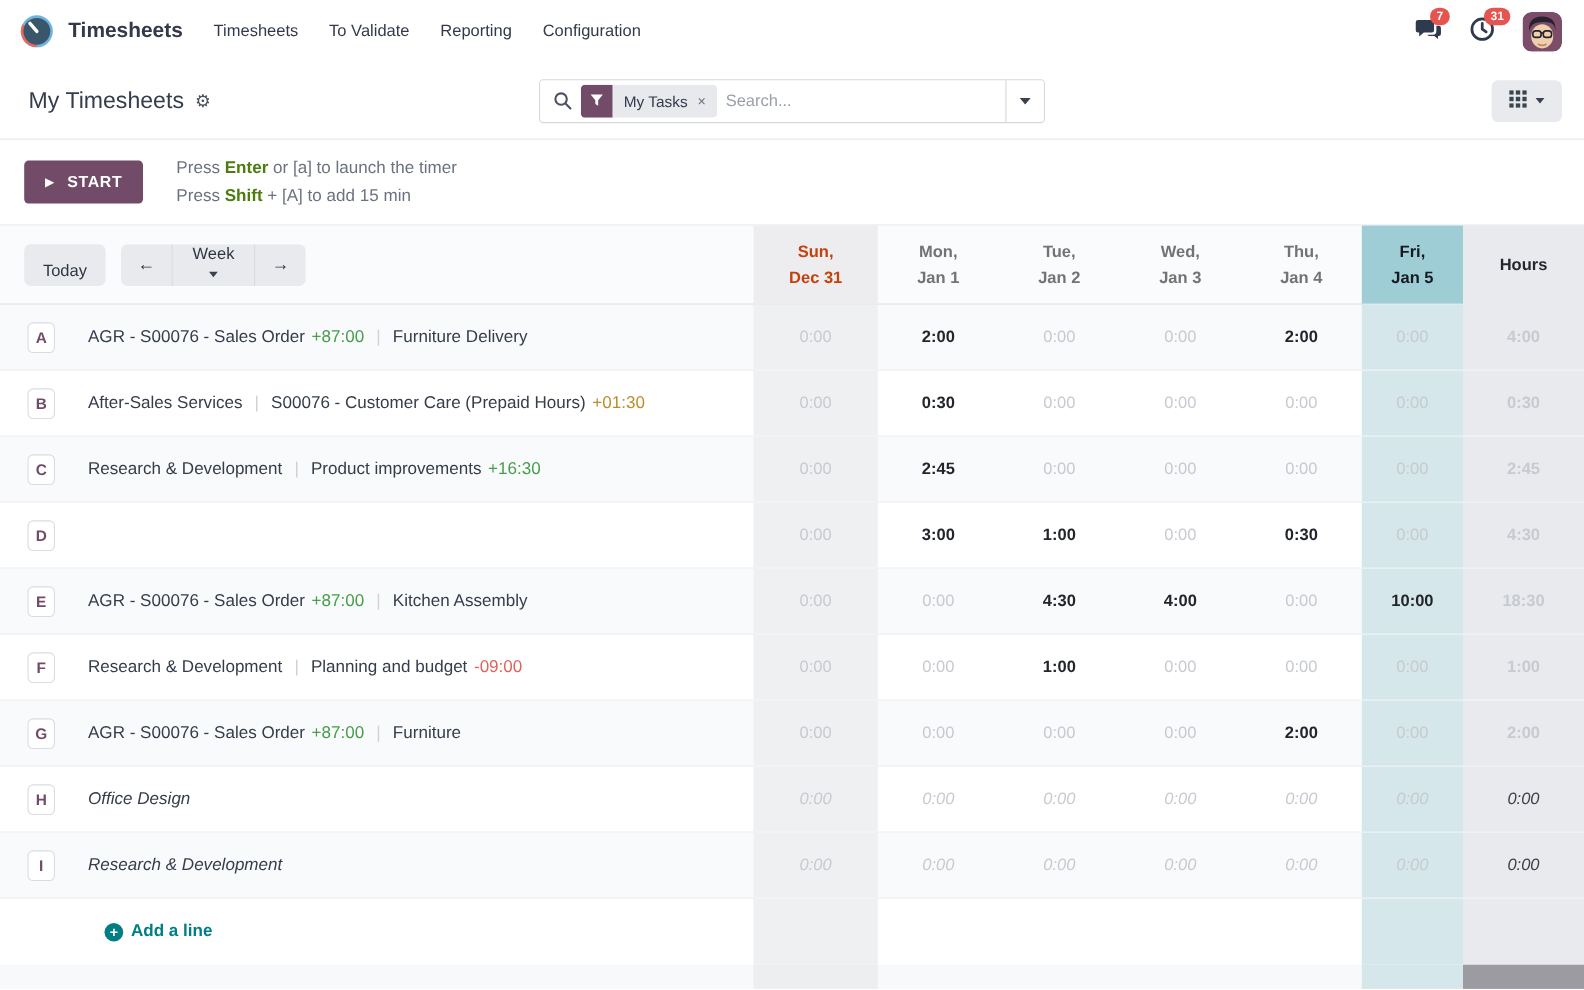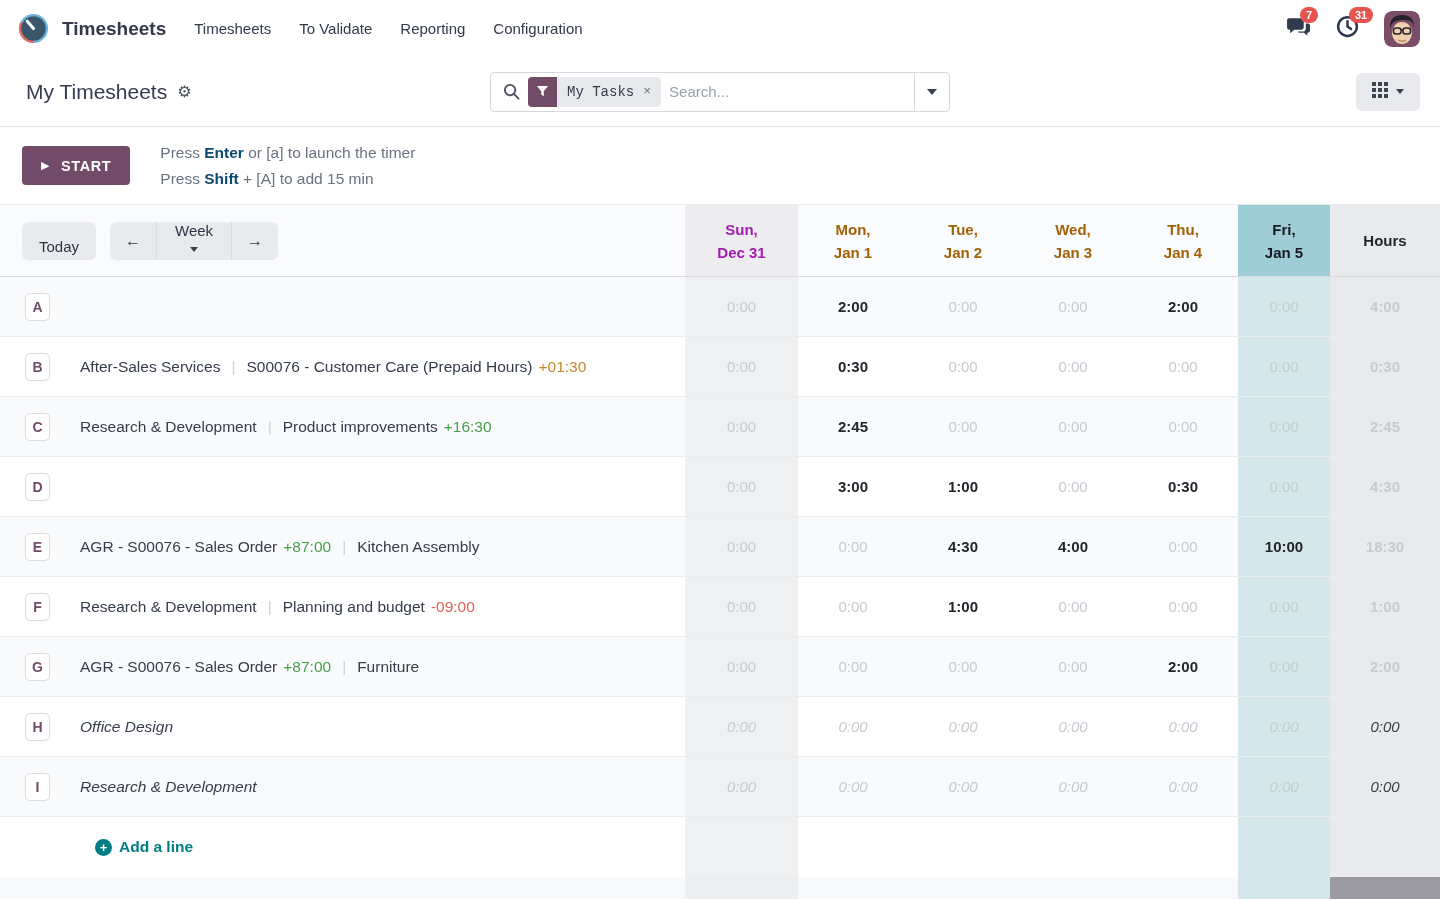--- a/index.html
+++ b/index.html
@@ -20,54 +20,54 @@
   .avatar { width:36px; height:36px; border-radius:8px; overflow:hidden; display:inline-flex; cursor:pointer; }
 
   
   .control-panel { height:70px; position:relative; display:flex; align-items:center;
     padding:0 20px 0 26px; border-bottom:1px solid #e6e7ea; background:#fff; }
   .page-title { font-size:21px; color:#353c4e; }
   .gear { font-size:16px; color:#4a5160; margin-left:10px; cursor:pointer; }
   .searchbar { position:absolute; left:50%; transform:translateX(-50%); width:460px; height:40px;
     border:1px solid #d6d8dc; border-radius:4px; display:flex; align-items:center; background:#fff; }
   .search-glass { margin:0 8px 0 12px; display:inline-flex; }
-  .facet { display:flex; align-items:stretch; height:30px; border-radius:4px; overflow:hidden; margin-right:8px;font-family:Liberation Mono, monospace; }
+  .facet { display:flex; align-items:stretch; height:30px; border-radius:4px; overflow:hidden; margin-right:8px; }
   .facet-icon { background:#714B67; width:29px; display:flex; align-items:center; justify-content:center; }
   .facet-body { background:#e7e9ed; display:flex; align-items:center; padding:0 10px; gap:9px; }
   .facet-label { font-size:14px; color:#333a4b; }
   .facet-x { font-size:13px; color:#6a7180; cursor:pointer; }
   .search-input { flex:1; border:none; outline:none; font-size:15px; color:#333a4b; min-width:40px; }
   .search-input::placeholder { color:#9aa0ab; }
   .search-caret-btn { width:35px; align-self:stretch; border-left:1px solid #d6d8dc; display:flex;
     align-items:center; justify-content:center; cursor:pointer; }
   .tri { width:0; height:0; border-left:5px solid transparent; border-right:5px solid transparent;
     border-top:6px solid #3a4150; }
   .view-switcher { margin-left:auto; width:64px; height:38px; background:#e8eaee; border-radius:6px;
     display:flex; align-items:center; justify-content:center; gap:8px; cursor:pointer; border:none; }
 
   
   .timer-row { height:77px; display:flex; align-items:center; padding:0 22px; gap:30px; background:#fff; }
   .start-btn { background:#714B67; color:#fff; border:none; border-radius:4px; height:39px; padding:0 19px;
     font-family:inherit; font-size:14.5px; font-weight:700; letter-spacing:.6px; display:flex;
     align-items:center; gap:11px; cursor:pointer; }
   .start-btn .play { font-size:11px; }
   .hints { font-size:15.5px; color:#6a7280; line-height:26px; }
-  .hints b { color:#0c4a6e; }
+  .hints b { color:#4d7c0f; }
 
   
   .grid-row { display:grid; grid-template-columns:685px 113px 110px 110px 110px 110px 92px 110px;
     height:60px; border-bottom:1px solid #ebecee; background:#fff; }
   .grid-row.shade { background:#f9fafb; }
   .grid-row.header { height:73px; border-top:1px solid #ececef; border-bottom:1px solid #d9dade; background:#fafbfc; }
   .cell { display:flex; align-items:center; justify-content:center; font-size:15px; }
   .cell.weekend { background:#eef0f2; }
   .cell.today { background:#d5e7ea; }
   .cell.hours { background:#e9eaed; color:#23262c; font-weight:600; }
-  .col-head { flex-direction:column; line-height:23px; font-weight:600; color:#a16207; }
-  .col-head.weekend { color:#a21caf; background:#ededef; }
+  .col-head { flex-direction:column; line-height:23px; font-weight:600; color:#737373; }
+  .col-head.weekend { color:#c2410c; background:#ededef; }
   .col-head.today { background:#9ecdd6; color:#16191e; font-weight:700; }
   .col-head.hours { flex-direction:row; font-weight:600; }
   .grid-nav { justify-content:flex-start; padding-left:22px; gap:14px; }
   .btn { background:#e8eaee; border:none; font-family:inherit; font-size:15px; color:#2e3542;
     height:38px; cursor:pointer; }
   .btn.today-btn { border-radius:6px; padding:16px 17px; }
   .btn-group { display:flex; border-radius:6px; overflow:hidden; }
   .btn-group .btn { padding:0 15px; }
   .btn-group .btn + .btn { border-left:1px solid #d8dade; }
   .btn .arrow { font-size:16px; font-weight:700; }
@@ -239,20 +239,21 @@
       </div>
       <div class="cell col-head today">
         <span>Fri,</span>
         <span>Jan 5</span>
       </div>
       <div class="cell col-head hours">Hours</div>
     </div>
   <div id="rows-host" style="display:contents"><div class="grid-row shade">
         <div class="cell label">
           <span class="letter-badge">A</span>
+          <span class="row-title"><span>AGR - S00076 - Sales Order</span><span class="delta positive">+87:00</span><span class="pipe">|</span><span>Furniture Delivery</span></span>
         </div>
         <div class="cell val weekend">0:00</div>
         <div class="cell val filled">2:00</div>
         <div class="cell val">0:00</div>
         <div class="cell val">0:00</div>
         <div class="cell val filled">2:00</div>
         <div class="cell val today">0:00</div>
         <div class="cell val hours">4:00</div>
       </div><div class="grid-row">
         <div class="cell label">

